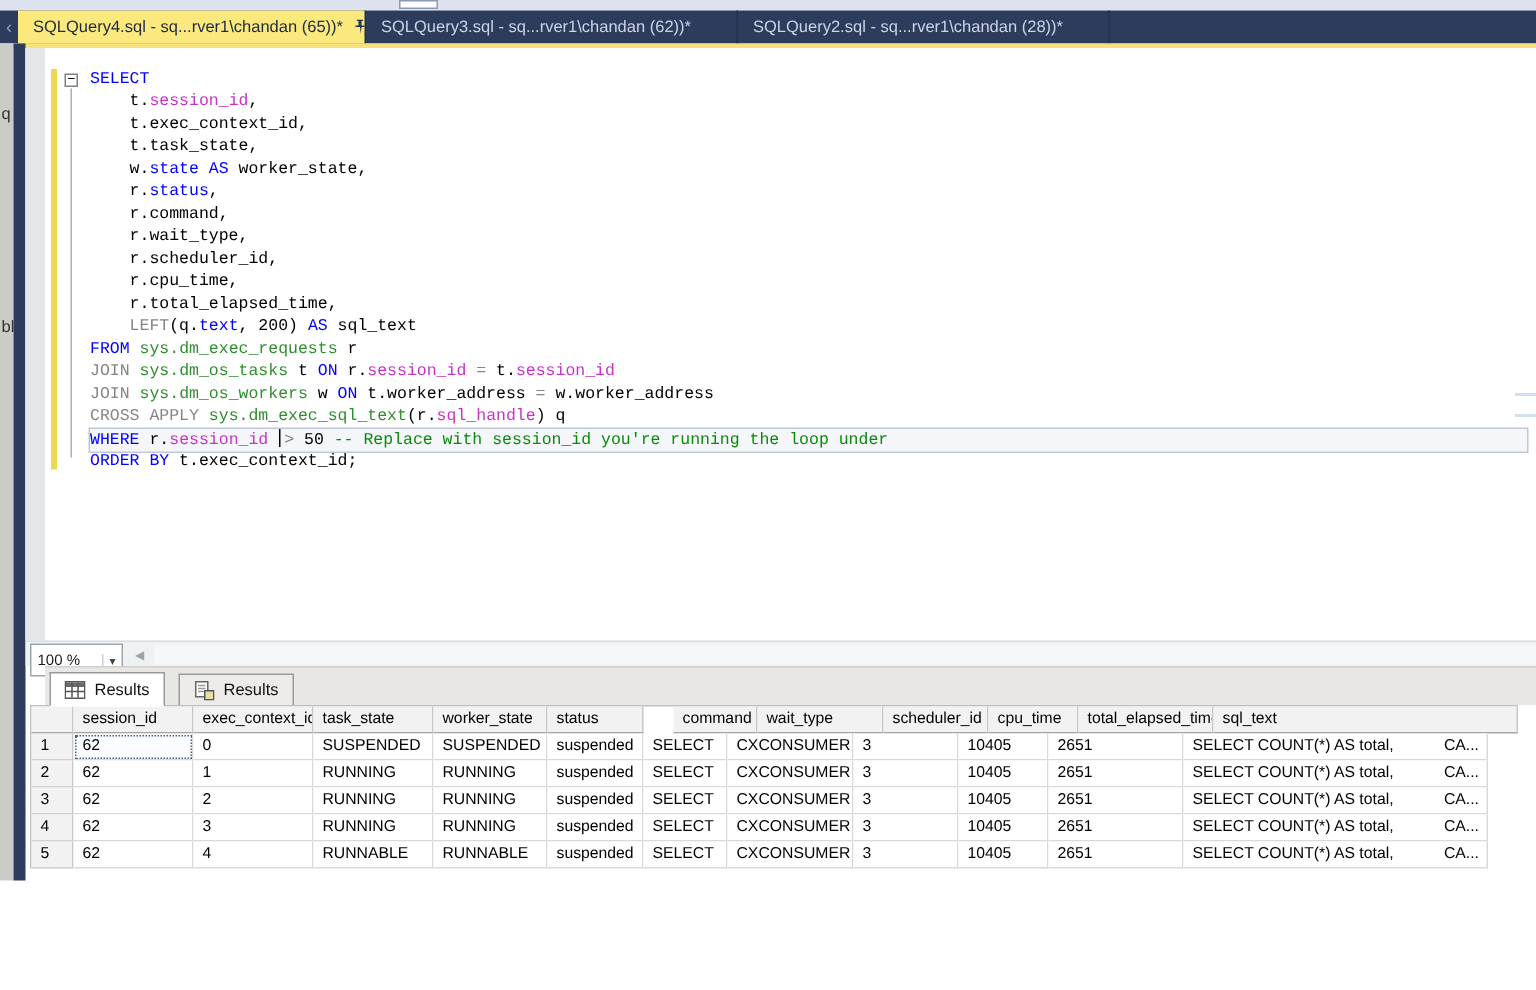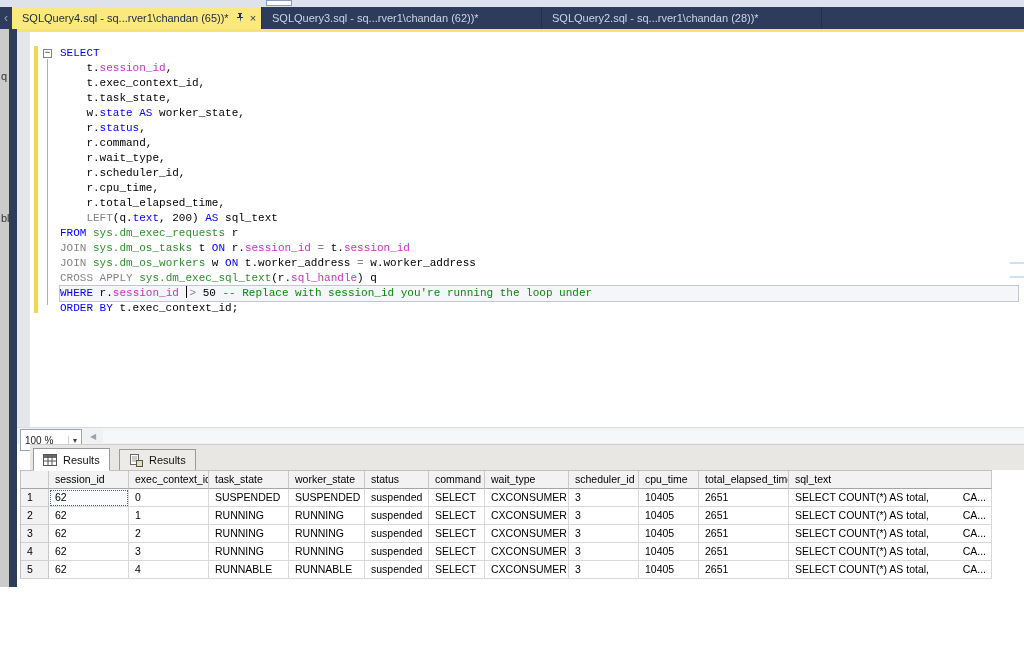--- a/index.html
+++ b/index.html
@@ -5,22 +5,22 @@
   html,body{margin:0;padding:0;width:1024px;height:660px;background:#fff;
     font-family:"Liberation Sans",sans-serif;overflow:hidden;position:relative;}
   *{box-sizing:border-box;}
 
   
   #top-strip{position:absolute;left:0;top:0;width:1024px;height:7px;background:#dce2ee;}
   #top-strip-button{position:absolute;left:266px;top:0;width:26px;height:6px;background:#fff;border:1px solid #8a9ab8;}
   #tab-bar{position:absolute;left:0;top:7px;width:1024px;height:22px;background:#2d3c5c;display:flex;align-items:stretch;}
   #tab-scroll-left{width:12px;display:flex;align-items:center;justify-content:center;color:#93a3c4;font-size:12px;}
   .doc-tab{height:22px;display:flex;align-items:center;padding:0 10px;font-size:11px;color:#ccd4e6;gap:6px;
-    border-right:1px solid #22304d;white-space:nowrap;overflow:hidden;width:280px;flex:0 0 auto;}
-  .doc-tab.active{background:#fbe97d;color:#1c2940;width:250px;}
+    border-right:1px solid #22304d;white-space:nowrap;overflow:hidden;width:248px;flex:0 0 auto;}
+  .doc-tab.active{background:#fbe97d;color:#1c2940;width:232px;}
   .doc-tab .tab-ico{font-size:11px;color:#2c3c5c;line-height:1;}
   .doc-tab .tab-ico svg{display:block;}
   #tab-underline{position:absolute;left:0;top:29px;width:1024px;height:3px;background:#f7e27a;}
 
   
   #left-outer{position:absolute;left:0;top:29px;width:9px;height:558px;background:#cbccc9;font-size:11px;color:#333;}
   #left-outer .glabel{position:absolute;left:1px;}
   #left-navy{position:absolute;left:9px;top:29px;width:8px;height:558px;background:#2d3c5c;}
 
   
@@ -151,21 +151,21 @@
 </div>
 
 <div id="grid">
     <div class="grow">
       <div class="gh" style="width: 28px;"></div>
       <div class="gh" style="width: 80px;">session_id</div>
       <div class="gh" style="width: 80px;">exec_context_id</div>
       <div class="gh" style="width: 80px;">task_state</div>
       <div class="gh" style="width: 76px;">worker_state</div>
       <div class="gh" style="width: 64px;">status</div>
-      <div class="gh" style="width: 56px;">command</div>
+      <div class="gh" style="width: 56px; margin-left: 20px;">command</div>
       <div class="gh" style="width: 84px;">wait_type</div>
       <div class="gh" style="width: 70px;">scheduler_id</div>
       <div class="gh" style="width: 60px;">cpu_time</div>
       <div class="gh" style="width: 90px;">total_elapsed_time</div>
       <div class="gh" style="width: 203px;">sql_text</div>
     </div>
     <div class="grow">
       <div class="gc rownum" style="width: 28px;">1</div>
       <div class="gc sel" style="width: 80px;">62</div>
       <div class="gc" style="width: 80px;">0</div>

